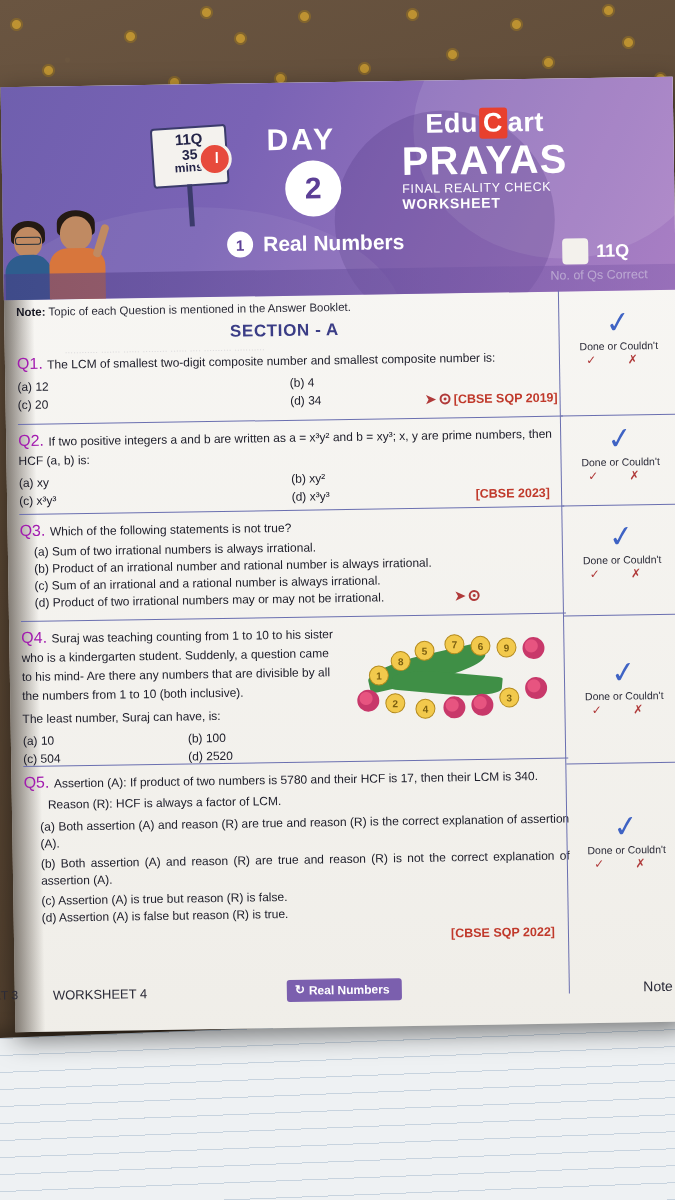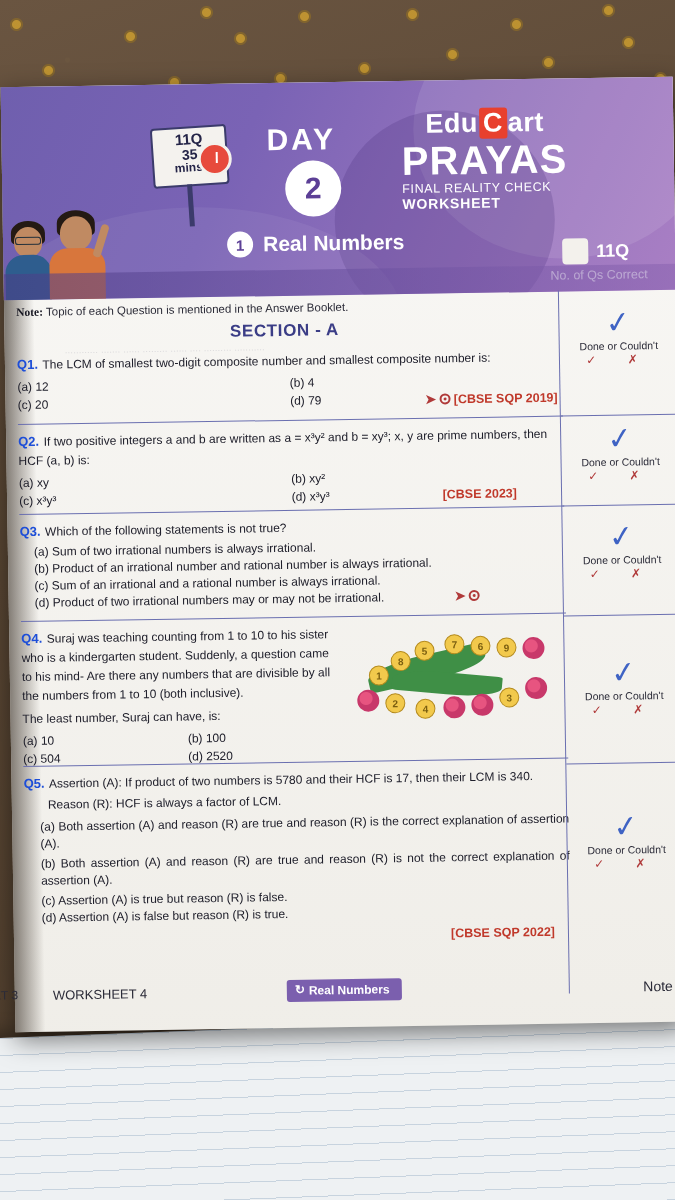--- a/index.html
+++ b/index.html
@@ -200,21 +200,21 @@
   .correct-label {
     position: absolute; right: 28px; top: 190px;
     color: #ffffff; font-size: 12.5px;
   }
 
   
   .note-row {
     position: absolute; left: 12px; top: 219px; width: 640px;
     font-size: 11.5px; color: #2c2c38;
   }
-  .note-row b { color: #171722; font-family: Liberation Serif, serif; }
+  .note-row b { color: #171722; }
 
   .section-title {
     position: absolute; left: 0; top: 238px; width: 560px;
     text-align: center; font-size: 17px; font-weight: bold;
     color: #3b3d86; letter-spacing: .6px;
   }
 
   
   .ans-col {
     position: absolute; right: 0; top: 212px; width: 118px; height: 703px;
@@ -236,21 +236,21 @@
   .ans-cell .marks {
     font-size: 12px; color: #b03a3a; letter-spacing: 14px; margin-top: 1px;
   }
 
   
   .qrow {
     position: absolute; left: 12px; width: 545px;
     border-bottom: 1.4px solid #6a6fb0;
     padding-bottom: 6px;
   }
-  .qtag { font-weight: bold; font-size: 13px; color: #1d4ed8; }
+  .qtag { font-weight: normal; font-size: 16px; color: #a21caf; }
   .qtext { font-size: 12px; color: #20202c; line-height: 1.42; }
   .opts { display: flex; flex-wrap: wrap; margin-top: 4px; font-size: 12px; color: #20202c; }
   .opt { width: 50%; line-height: 1.5; }
   .cbse {
     color: #c0392b; font-size: 12.5px; font-weight: bold;
   }
   .arrow-mark {
     color: #b03a3a; font-size: 13px; font-weight: bold;
   }
   .target-dot {
@@ -409,21 +409,21 @@
     <div class="qrow" style="top:268px; height:70px;">
       <div>
         <span class="qtag">Q1.</span>
         <span class="qtext">The LCM of smallest two-digit composite number and smallest composite number is:</span>
       </div>
       <div class="opts">
         <div class="opt">(a) 12</div>
         <div class="opt">(b) 4</div>
         <div class="opt">(c) 20</div>
         <div class="opt" style="position:relative;">
-          <span>(d) 79</span>
+          <span>(d) 34</span>
           <span style="position:absolute; left:135px; top:0;">
             <span class="arrow-mark">➤</span>
             <span class="target-dot"></span>
             <span class="cbse">[CBSE SQP 2019]</span>
           </span>
         </div>
       </div>
     </div>
 
     <div class="qrow" style="top:345px; height:83px;">
@@ -432,21 +432,21 @@
         <span class="qtext">If two positive integers a and b are written as a = x³y² and b = xy³; x, y are prime numbers, then HCF (a, b) is:</span>
       </div>
       <div class="opts">
         <div class="opt">(a) xy</div>
         <div class="opt">
           <span>(b) xy²</span>
         </div>
         <div class="opt">(c) x³y³</div>
         <div class="opt" style="position:relative;">
           <span>(d) x³y³</span>
-          <span class="cbse" style="position:absolute; left:151px; top:0;">[CBSE 2023]</span>
+          <span class="cbse" style="position:absolute; left:184px; top:0;">[CBSE 2023]</span>
         </div>
       </div>
     </div>
 
     <div class="qrow" style="top:435px; height:100px;">
       <div>
         <span class="qtag">Q3.</span>
         <span class="qtext"><span>Which of the following statements is not true?</span></span>
       </div>
       <div style="margin-top:3px; padding-left:14px;">

